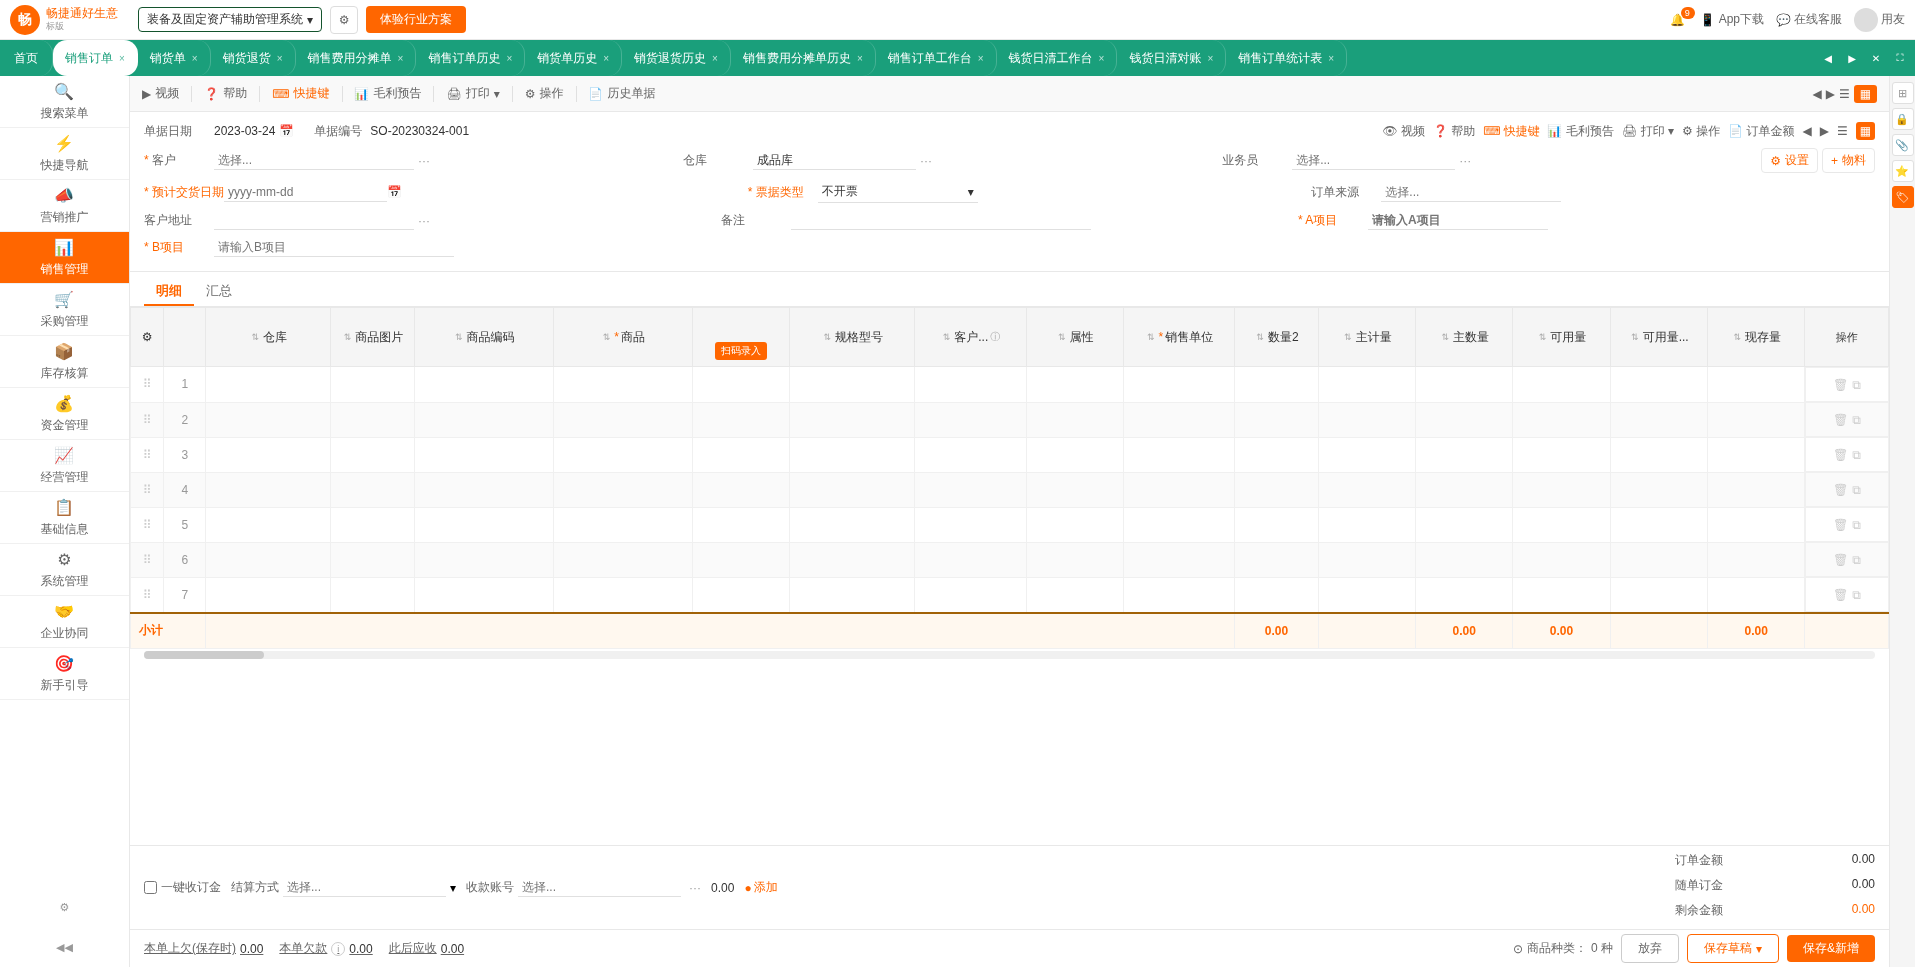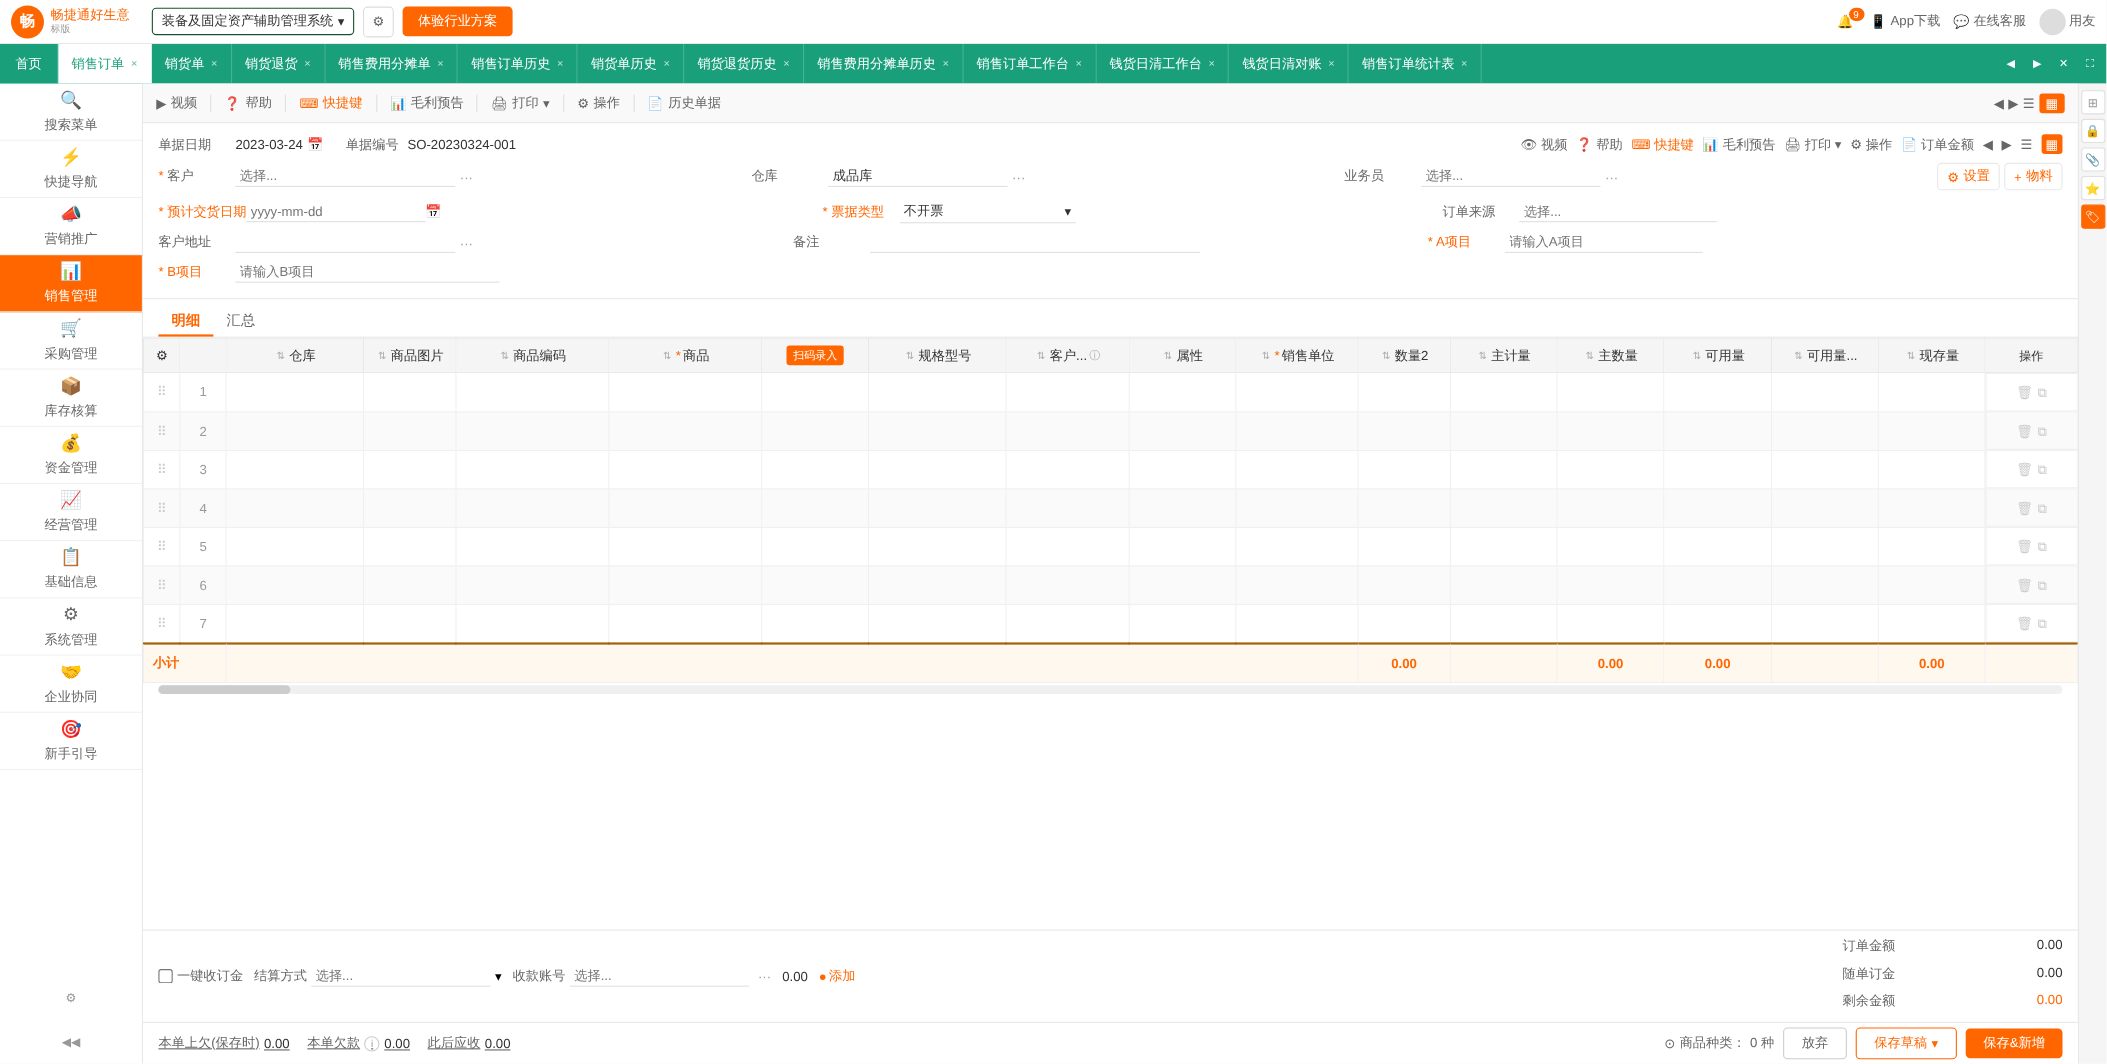--- a/index.html
+++ b/index.html
@@ -15,21 +15,21 @@
     .settings-icon { width: 28px; height: 28px; border: 1px solid #ddd; border-radius: 4px; display: flex; align-items: center; justify-content: center; cursor: pointer; color: #666; }
     .solution-btn { background: #f60; color: white; border: none; border-radius: 4px; padding: 5px 14px; cursor: pointer; font-size: 12px; }
     .top-bar-right { display: flex; align-items: center; gap: 12px; color: #666; font-size: 12px; }
     .notif-badge { position: relative; display: inline-block; }
     .badge { position: absolute; top: -6px; right: -6px; background: #f60; color: white; border-radius: 8px; font-size: 9px; padding: 1px 4px; min-width: 14px; text-align: center; }
     .top-bar-right span { cursor: pointer; display: flex; align-items: center; gap: 3px; }
     .user-avatar { width: 24px; height: 24px; background: #ddd; border-radius: 50%; display: inline-block; }
 
     
     .nav-tabs { height: 36px; background: #1a9f7b; display: flex; align-items: center; padding: 0; overflow: hidden; }
-    .nav-tab { padding: 0 12px; height: 36px; display: flex; align-items: center; color: white; cursor: pointer; font-size: 12px; white-space: nowrap; border-right: 1px solid rgba(255,255,255,0.2); position: relative; }
+    .nav-tab { padding: 0 12px; height: 36px; display: flex; align-items: center; color: white; cursor: pointer; font-size: 12px; white-space: nowrap; border-right: 1px solid rgba(255,255,255,0.2); position: relative; border-radius: 14px; }
     .nav-tab.active { background: white; color: #1a9f7b; }
     .nav-tab .close-x { margin-left: 6px; opacity: 0.7; font-size: 10px; }
     .nav-tab-home { background: #1a9f7b; color: white; padding: 0 14px; }
     .nav-arrows { display: flex; align-items: center; margin-left: auto; color: white; padding: 0 4px; gap: 2px; }
     .nav-arrow-btn { width: 22px; height: 22px; display: flex; align-items: center; justify-content: center; cursor: pointer; color: white; font-size: 10px; }
 
     
     .layout { display: flex; height: calc(967px - 76px); }
     .sidebar { width: 130px; background: #fff; border-right: 1px solid #e8e8e8; display: flex; flex-direction: column; }
     .sidebar-item { height: 52px; display: flex; flex-direction: column; align-items: center; justify-content: center; cursor: pointer; color: #666; font-size: 11px; gap: 4px; border-bottom: 1px solid #f0f0f0; }
@@ -85,21 +85,21 @@
     .col-customer-code { width: 80px; }
     .col-attr { width: 70px; }
     .col-unit { width: 80px; }
     .col-qty2 { width: 60px; }
     .col-main-unit { width: 70px; }
     .col-main-qty { width: 70px; }
     .col-avail { width: 70px; }
     .col-avail2 { width: 70px; }
     .col-stock { width: 70px; }
     .col-ops { width: 60px; }
-    .scan-btn { background: #f60; color: white; border: none; border-radius: 3px; padding: 2px 6px; font-size: 10px; cursor: pointer; }
+    .scan-btn { background: #f60; color: white; border: none; border-radius: 3px; padding: 2px 6px; font-size: 10px; cursor: pointer; margin-top: 28px; }
     .sort-icon { font-size: 9px; color: #aaa; margin: 0 2px; }
     .th-content { display: flex; align-items: center; justify-content: center; gap: 2px; }
     .th-required { color: #f60; }
     .th-info { color: #aaa; font-size: 10px; }
 
     
     .subtotal-row td { background: #fff8ef !important; color: #f60; font-weight: bold; border-top: 2px solid #a16207; }
 
     
     .bottom-area { border-top: 1px solid #e8e8e8; padding: 6px 14px; display: flex; align-items: center; gap: 10px; }
@@ -377,21 +377,21 @@
             <span class="form-label">客户地址</span>
             <input class="form-input" style="min-width: 200px;">
             <span class="form-dots">···</span>
           </div>
           <div class="form-field" style="flex:1;">
             <span class="form-label">备注</span>
             <input class="form-input" style="min-width: 300px;">
           </div>
           <div class="form-field" style="flex:1;">
             <span class="form-label" style="color:#f60;">* A项目</span>
-            <input class="form-input placeholder" style="min-width: 180px;" placeholder="请输入A项目">
+            <input class="form-input placeholder" style="min-width: 180px; font-weight: bold;" placeholder="请输入A项目">
           </div>
         </div>
 
         <div class="form-row">
           <div class="form-field" style="flex:0 0 auto;">
             <span class="form-label" style="color:#f60;">* B项目</span>
             <input class="form-input placeholder" style="min-width: 240px;" placeholder="请输入B项目">
           </div>
         </div>
       </div>

